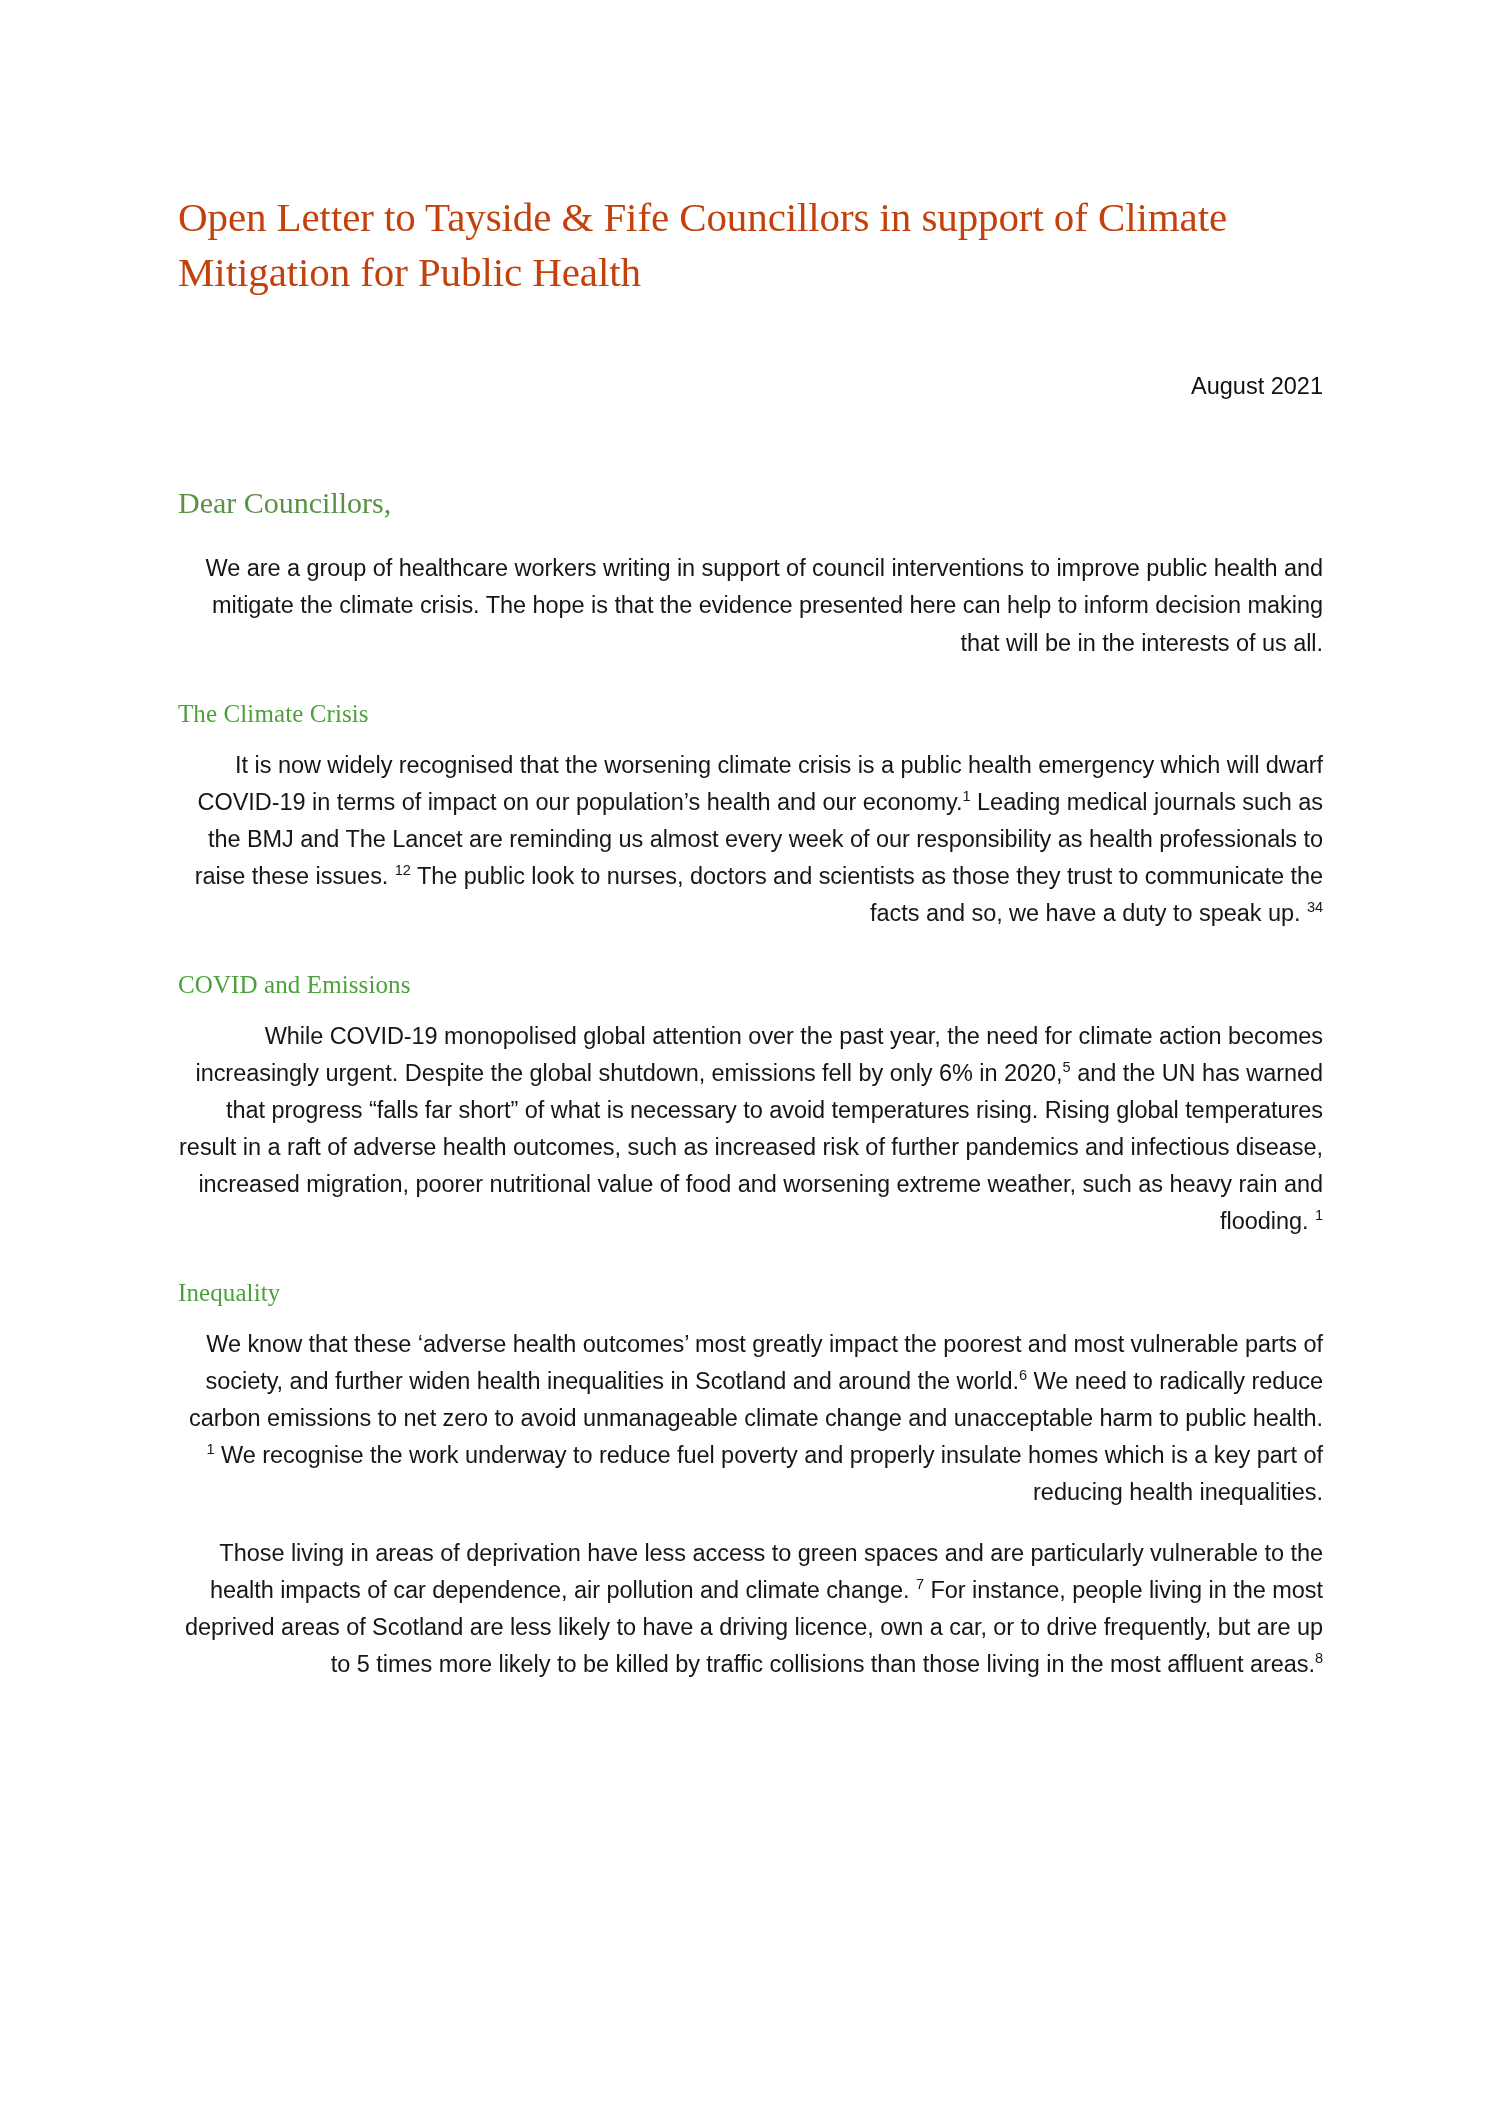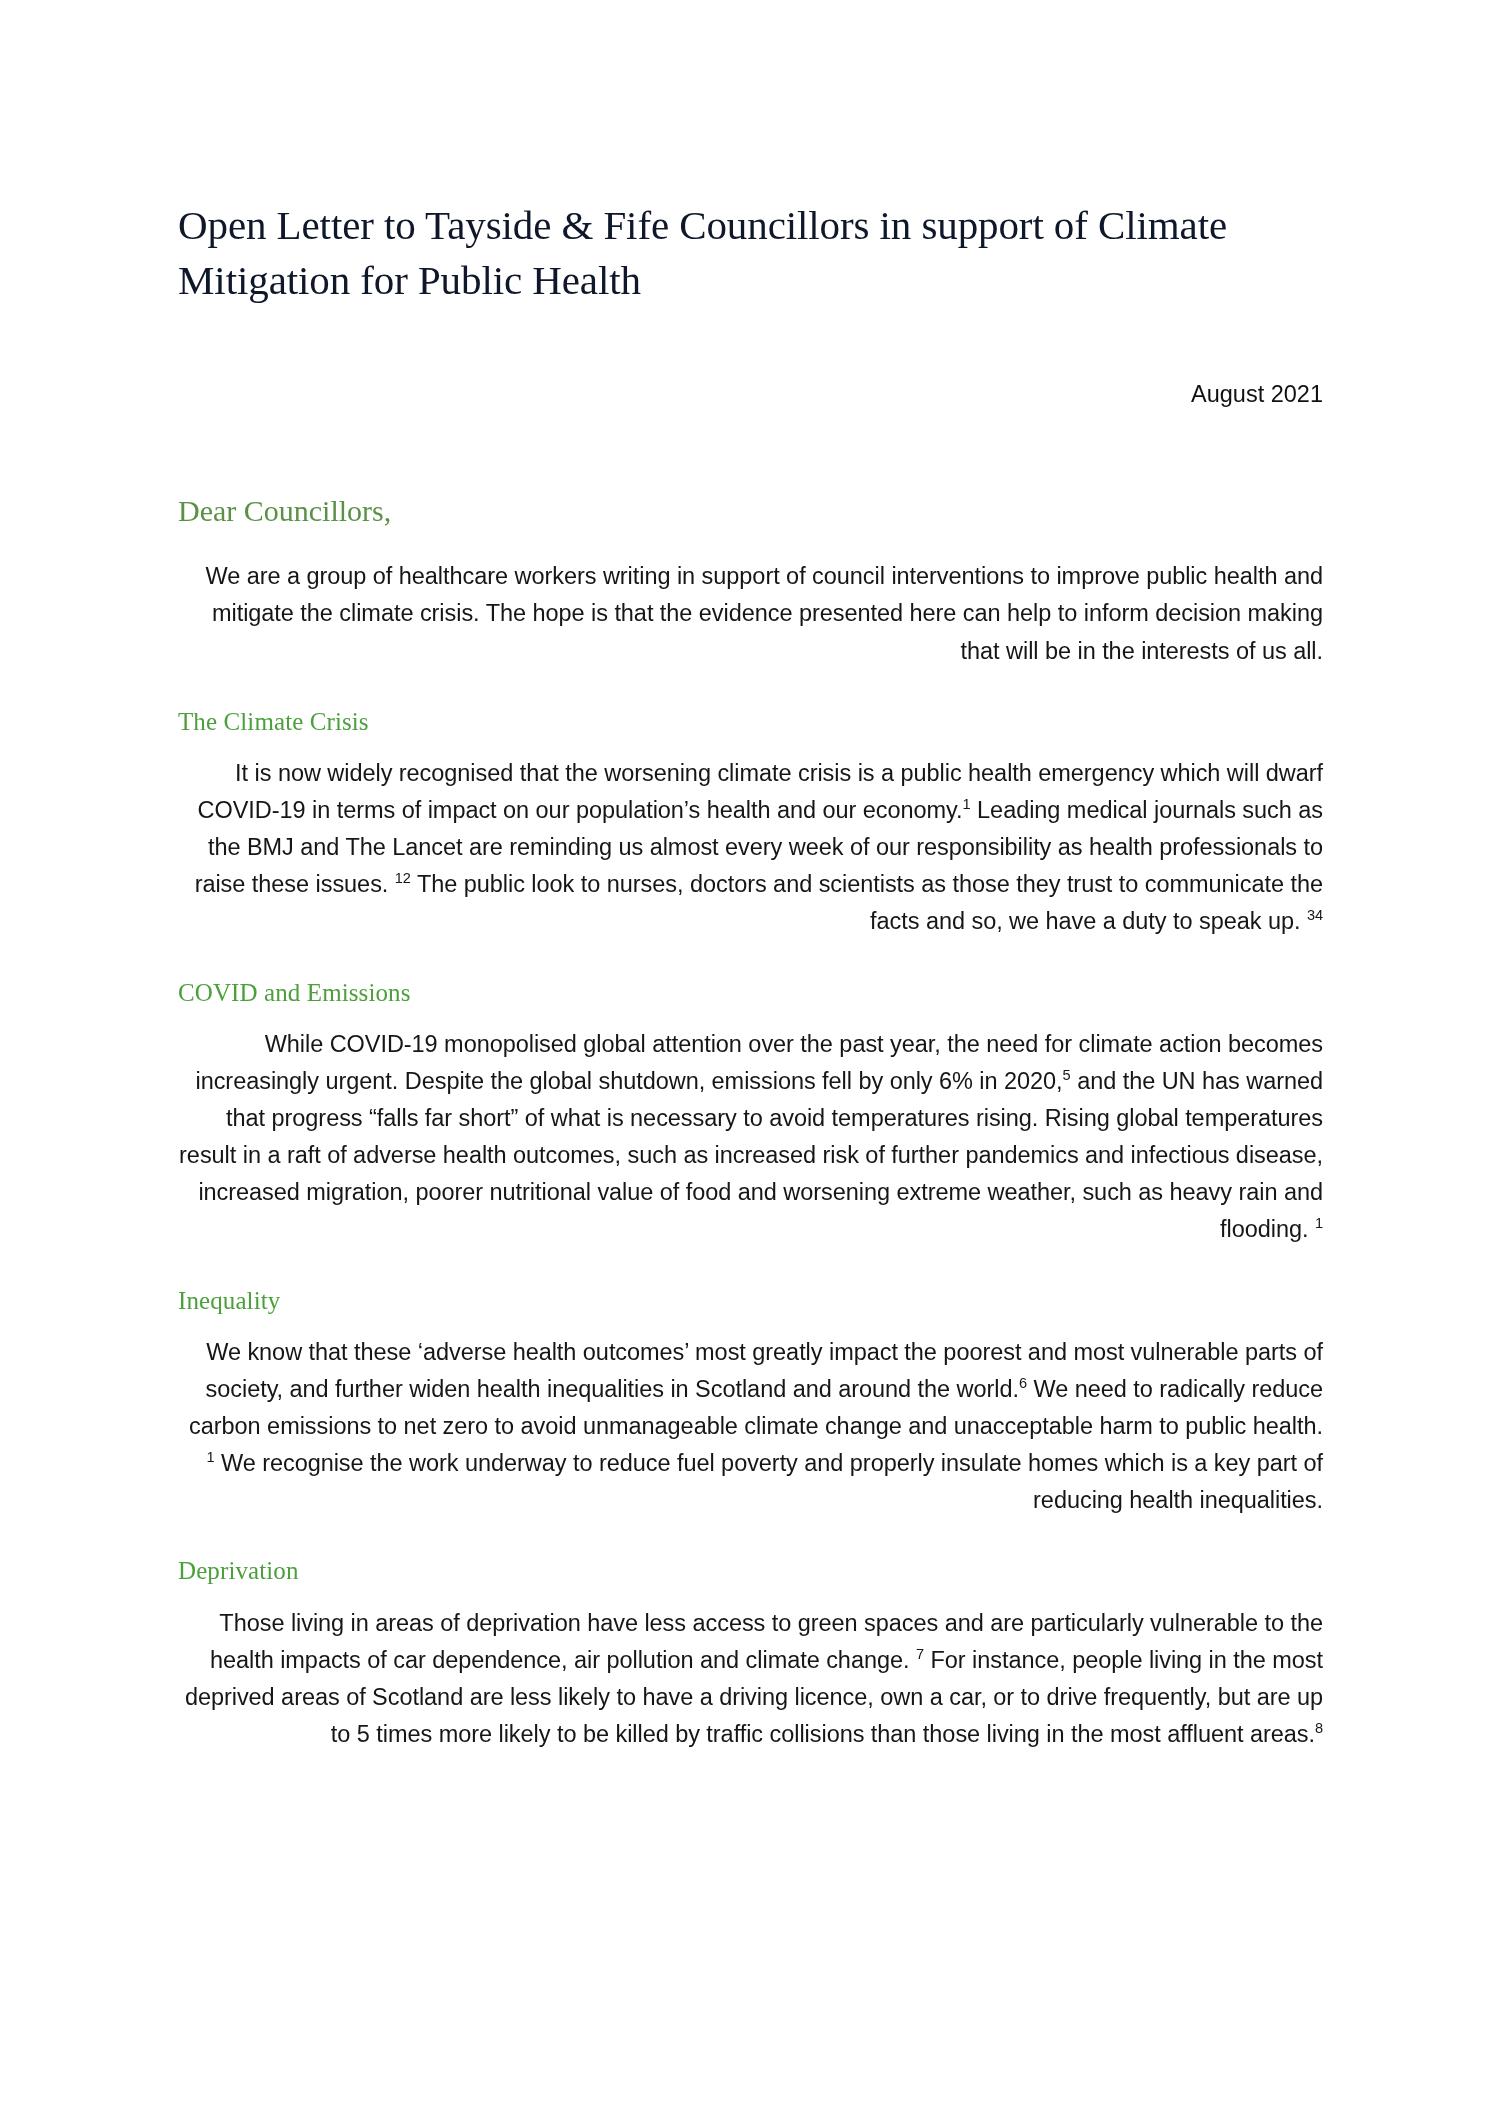--- a/index.html
+++ b/index.html
@@ -30,24 +30,24 @@
     left: 178px;
     top: 190px;
     width: 1145px;
   }
 
   
   .doc-title {
     font-family: "Liberation Serif", serif;
     font-size: 41px;
     line-height: 1.33;
-    color: #0f172a;
+    color: #c2410c;
     font-weight: 400;
     letter-spacing: -0.1px;
-    margin: 8px 0 0 0;
+    margin: 0 0 0 0;
     padding: 0;
   }
 
   
   .comms {
     margin-top: 68px;
     text-align: right;
     font-size: 23.5px;
     line-height: 1.63;
     color: #111111;
@@ -116,17 +116,16 @@
 
     <div class="section-head">The Climate Crisis</div>
     <p class="para tight"><span>It is now widely recognised that the worsening climate crisis is a public health emergency which will dwarf COVID-19 in terms of impact on our population’s health and our economy.</span><sup>1</sup><span> Leading medical journals such as the BMJ and The Lancet are reminding us almost every week of our responsibility as health professionals to raise these issues. </span><sup>12</sup><span> The public look to nurses, doctors and scientists as those they trust to communicate the facts and so, we have a duty to speak up. </span><sup>34</sup></p>
 
     <div class="section-head">COVID and Emissions</div>
     <p class="para tight"><span>While COVID-19 monopolised global attention over the past year, the need for climate action becomes increasingly urgent. Despite the global shutdown, emissions fell by only 6% in 2020,</span><sup>5</sup><span> and the UN has warned that progress “falls far short” of what is necessary to avoid temperatures rising. Rising global temperatures result in a raft of adverse health outcomes, such as increased risk of further pandemics and infectious disease, increased migration, poorer nutritional value of food and worsening extreme weather, such as heavy rain and flooding. </span><sup>1</sup></p>
 
     <div class="section-head">Inequality</div>
     <p class="para tight"><span>We know that these ‘adverse health outcomes’ most greatly impact the poorest and most vulnerable parts of society, and further widen health inequalities in Scotland and around the world.</span><sup>6</sup><span> We need to radically reduce carbon emissions to net zero to avoid unmanageable climate change and unacceptable harm to public health. </span><sup>1</sup><span> We recognise the work underway to reduce fuel poverty and properly insulate homes which is a key part of reducing health inequalities.</span></p>
 
-    <div class="section-head">Deprivation</div>
     <p class="para tight"><span>Those living in areas of deprivation have less access to green spaces and are particularly vulnerable to the health impacts of car dependence, air pollution and climate change. </span><sup>7</sup><span> For instance, people living in the most deprived areas of Scotland are less likely to have a driving licence, own a car, or to drive frequently, but are up to 5 times more likely to be killed by traffic collisions than those living in the most affluent areas.</span><sup>8</sup></p>
 
   </div>
 </div>
 
 </body></html>

